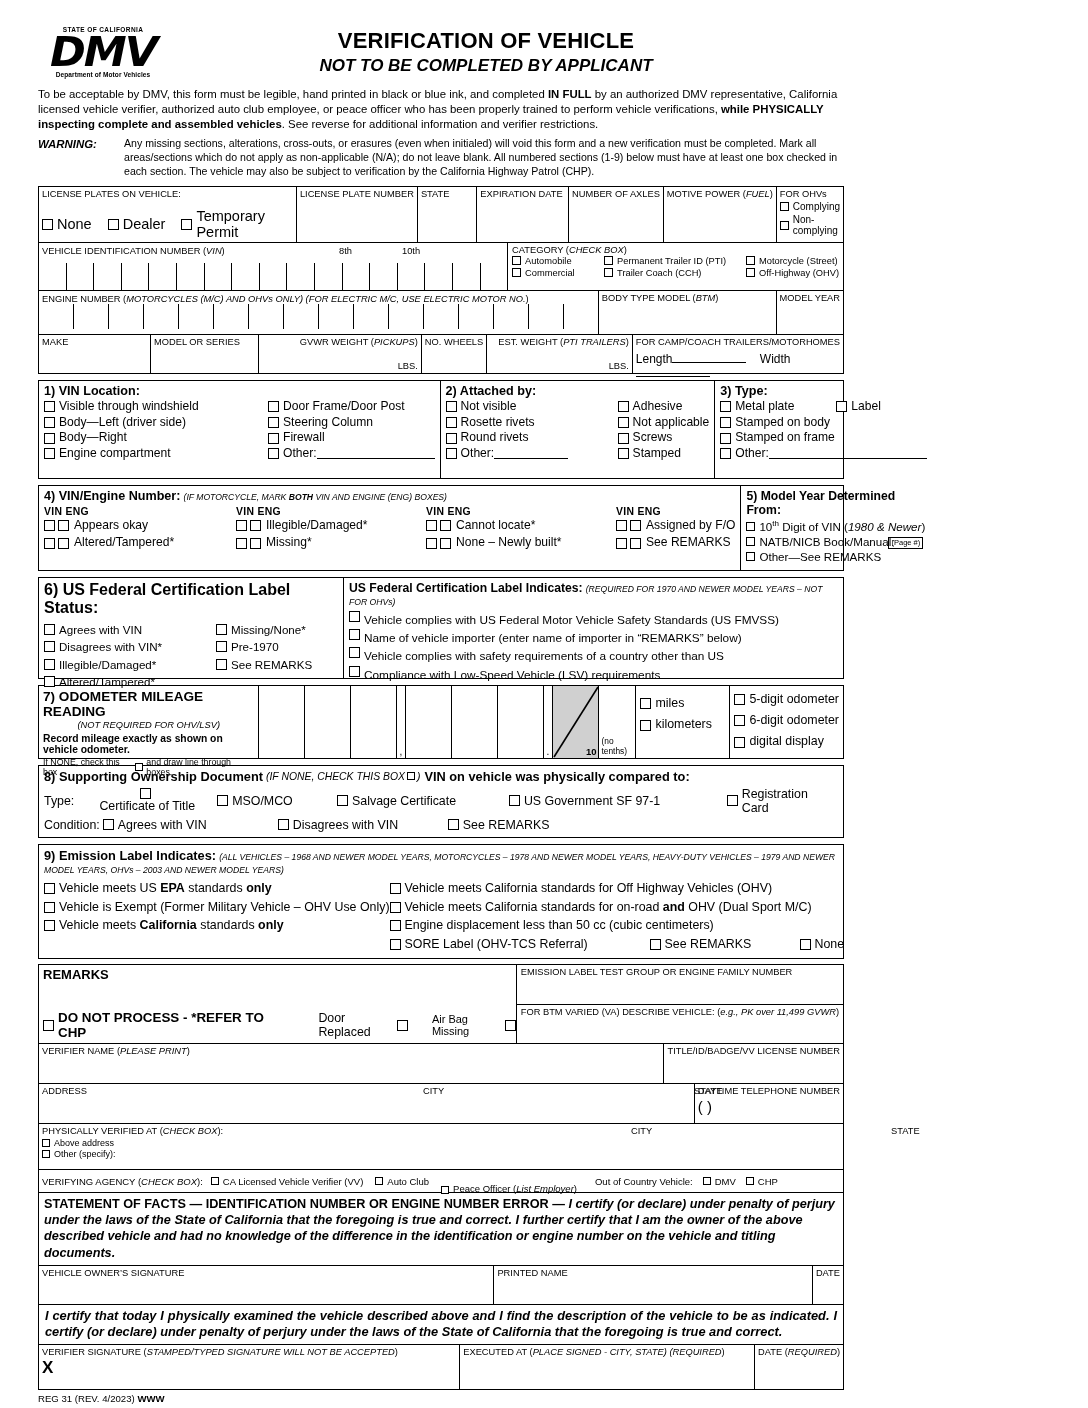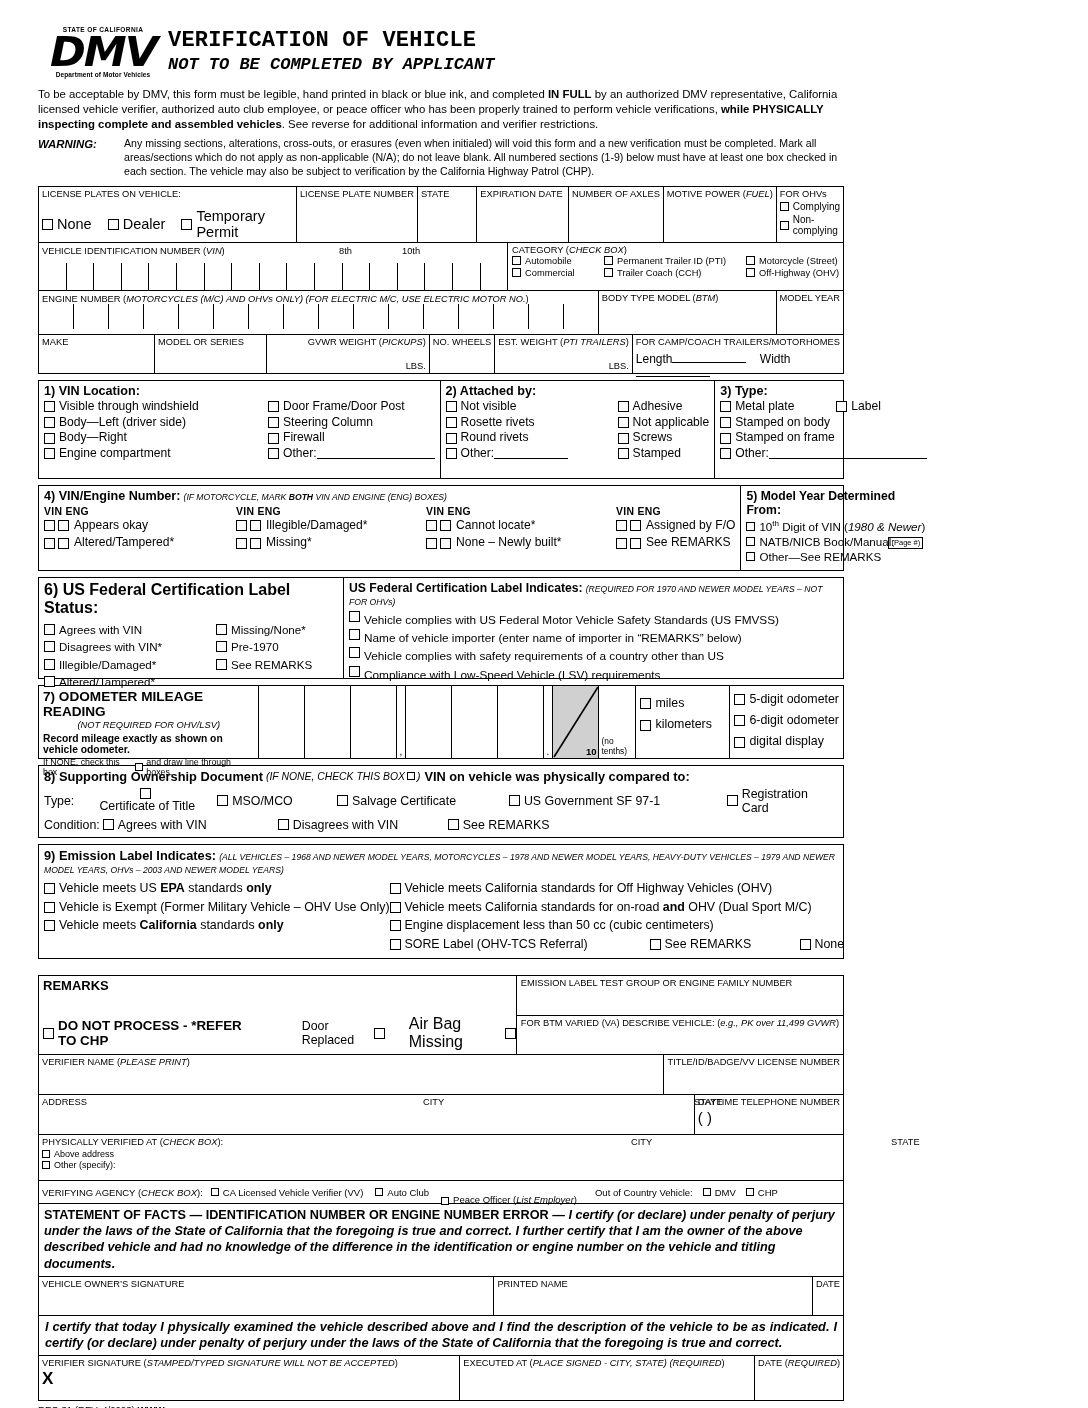--- a/index.html
+++ b/index.html
@@ -17,21 +17,21 @@
   .hdr { display:flex; align-items:flex-start; }
   .logo { width:130px; padding-top:8px; }
   .logo .st { font-size:6.5px; font-weight:bold; letter-spacing:.4px; text-align:center; }
   .logo .dmv {
     font-family:"DejaVu Sans", sans-serif;
     font-size:40px; font-weight:bold; font-style:italic;
     letter-spacing:-2px; line-height:.95; text-align:center;
     transform:scaleX(1.08); transform-origin:center;
   }
   .logo .dept { font-size:6.5px; font-weight:bold; text-align:center; letter-spacing:.1px; }
-  .titles { flex:1; text-align:left; padding-top:10px; padding-right:40px;font-family:Liberation Mono, monospace;}
+  .titles { flex:1; text-align:center; padding-top:10px; padding-right:40px;}
   .t1 { font-size:22px; font-weight:bold; letter-spacing:.2px; }
   .t2 { font-size:17px; font-weight:bold; font-style:italic; margin-top:2px; }
 
   .intro { font-size:11.4px; line-height:1.30; margin-top:9px; }
   .warnrow { display:flex; margin-top:6px; font-size:10.6px; line-height:1.30; }
   .warnlbl { font-weight:bold; font-style:italic; width:86px; flex:none; font-size:11.4px;}
   .warntxt { flex:1; }
 
   
   .frame { border:1.6px solid #000; margin-top:7px; }
@@ -271,21 +271,21 @@
       <div class="cell" style="width:195px;">
         <div class="lbl">MODEL OR SERIES</div>
       </div>
       <div class="cell" style="width:136px;margin-left:38px;">
         <div class="lbl"><span>GVWR WEIGHT (</span><span class="i">PICKUPS</span><span>)</span></div>
         <div class="lbl" style="position:absolute; right:3px; bottom:2px;">LBS.</div>
       </div>
       <div class="cell" style="width:70px;">
         <div class="lbl">NO. WHEELS</div>
       </div>
-      <div class="cell" style="width:155px;">
+      <div class="cell" style="width:155px;margin-left:8px;">
         <div class="lbl"><span>EST. WEIGHT (</span><span class="i">PTI TRAILERS</span><span>)</span></div>
         <div class="lbl" style="position:absolute; right:3px; bottom:2px;">LBS.</div>
       </div>
       <div class="cell" style="flex:1;">
         <div class="lbl">FOR CAMP/COACH TRAILERS/MOTORHOMES</div>
         <div style="font-size:12px; margin-top:5px;">
           <span>Length</span><span class="und" style="width:74px;"></span>
           <span style="margin-left:10px;">Width</span><span class="und" style="width:74px;"></span>
         </div>
       </div>
@@ -725,35 +725,35 @@
             <span style="display:flex;align-items:center;">
                 <i class="cb lg"></i>
                 <span>None</span>
               </span>
           </div>
         </div>
       </div>
     </div>
   </div>
 
-  <div class="frame" style="margin-top:16px;">
+  <div class="frame" style="margin-top:5px;">
     <div class="row" style="height:0; border:none;"></div>
     <div style="display:flex;">
       <div style="width:654px; border-right:1px solid #000; position:relative; height:78px; padding:2px 4px;">
         <div style="font-size:13px; font-weight:bold;">REMARKS</div>
         <div style="position:absolute; left:4px; bottom:3px; display:flex; align-items:center;">
           <span style="display:flex;align-items:center;">
               <i class="cb lg"></i>
               <span style="font-size:13.4px; font-weight:bold;">DO NOT PROCESS - *REFER TO CHP</span>
             </span>
           <span style="display:flex;align-items:center;margin-left:46px; font-size:12.4px;">
               <span>Door Replaced</span>
               <i class="cb lg" style="margin-left:5px;margin-right:0;"></i>
             </span>
-          <span style="display:flex;align-items:center;margin-left:24px; font-size:16px;">
+          <span style="display:flex;align-items:center;margin-left:24px; font-size:11px;">
               <span>Air Bag Missing</span>
               <i class="cb lg" style="margin-left:5px;margin-right:0;"></i>
             </span>
         </div>
       </div>
       <div style="flex:1;">
         <div style="height:40px; border-bottom:1px solid #000; padding:2px 4px;">
           <div class="lbl">EMISSION LABEL TEST GROUP OR ENGINE FAMILY NUMBER</div>
         </div>
         <div style="height:38px; padding:2px 4px;">

